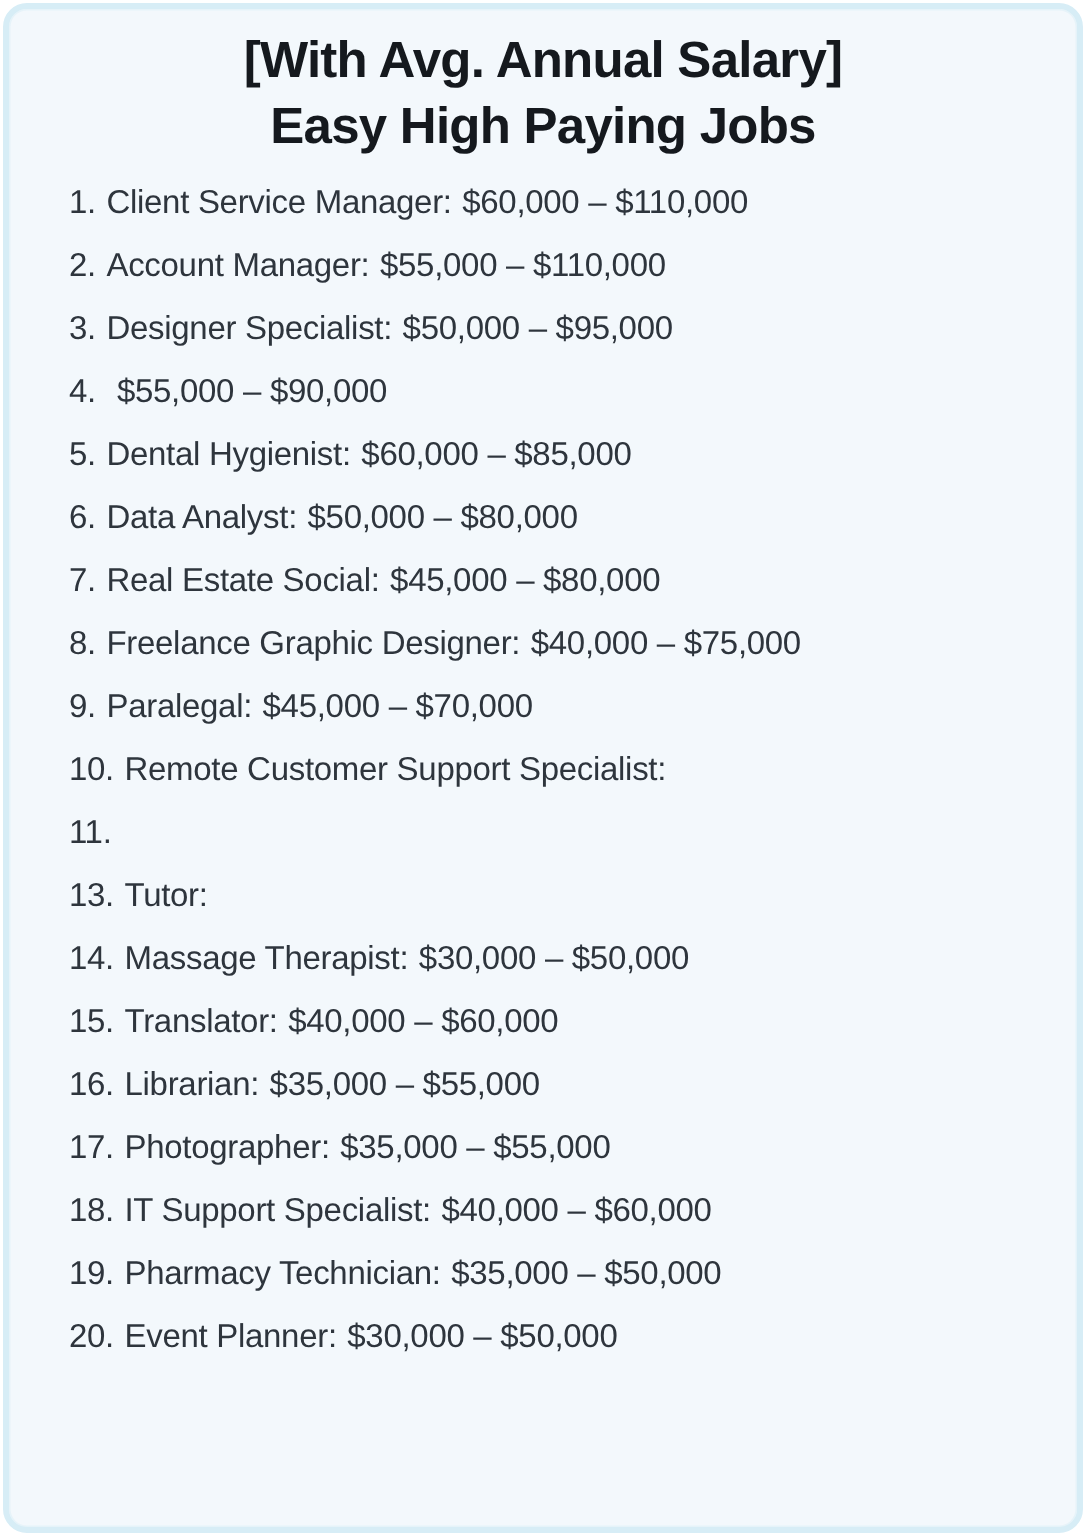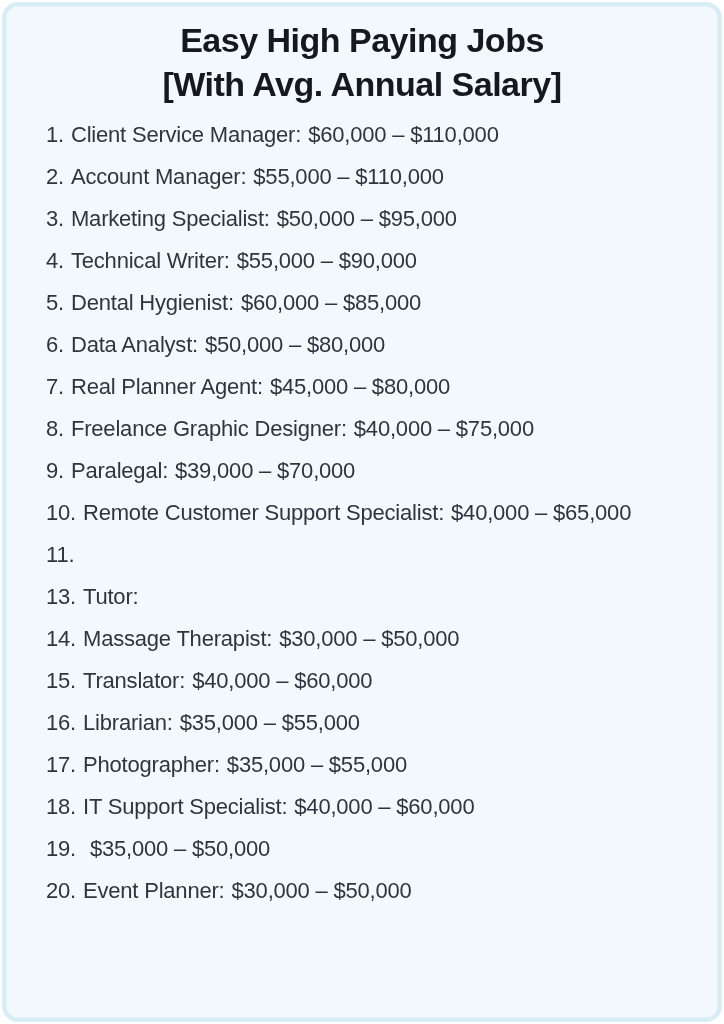--- a/index.html
+++ b/index.html
@@ -61,73 +61,71 @@
   }
   .row .range {
     margin-left: 7px;
   }
 </style>
 </head>
 <body>
 
 <div class="card">
   <h1 class="title">
+    <span class="line">[With Avg. Annual Salary]</span>
     <span class="line">Easy High Paying Jobs</span>
-    <span class="line">[With Avg. Annual Salary]</span>
   </h1>
   <ol class="job-list">
       <li class="row">
         <span class="num">1</span>
         <span class="job">Client Service Manager</span>
         <span class="range">$60,000 – $110,000</span>
       </li>
       <li class="row">
         <span class="num">2</span>
         <span class="job">Account Manager</span>
         <span class="range">$55,000 – $110,000</span>
       </li>
       <li class="row">
         <span class="num">3</span>
-        <span class="job">Marketing Specialist</span>
+        <span class="job">Designer Specialist</span>
         <span class="range">$50,000 – $95,000</span>
       </li>
       <li class="row">
         <span class="num">4</span>
-        <span class="job">Technical Writer</span>
         <span class="range">$55,000 – $90,000</span>
       </li>
       <li class="row">
         <span class="num">5</span>
         <span class="job">Dental Hygienist</span>
         <span class="range">$60,000 – $85,000</span>
       </li>
       <li class="row">
         <span class="num">6</span>
         <span class="job">Data Analyst</span>
         <span class="range">$50,000 – $80,000</span>
       </li>
       <li class="row">
         <span class="num">7</span>
-        <span class="job">Real Planner Agent</span>
+        <span class="job">Real Estate Social</span>
         <span class="range">$45,000 – $80,000</span>
       </li>
       <li class="row">
         <span class="num">8</span>
         <span class="job">Freelance Graphic Designer</span>
         <span class="range">$40,000 – $75,000</span>
       </li>
       <li class="row">
         <span class="num">9</span>
         <span class="job">Paralegal</span>
-        <span class="range">$39,000 – $70,000</span>
+        <span class="range">$45,000 – $70,000</span>
       </li>
       <li class="row">
         <span class="num">10</span>
         <span class="job">Remote Customer Support Specialist</span>
-        <span class="range">$40,000 – $65,000</span>
       </li>
       <li class="row">
         <span class="num">11</span>
       </li>
       <li class="row">
         <span class="num">13</span>
         <span class="job">Tutor</span>
       </li>
       <li class="row">
         <span class="num">14</span>
@@ -149,20 +147,21 @@
         <span class="job">Photographer</span>
         <span class="range">$35,000 – $55,000</span>
       </li>
       <li class="row">
         <span class="num">18</span>
         <span class="job">IT Support Specialist</span>
         <span class="range">$40,000 – $60,000</span>
       </li>
       <li class="row">
         <span class="num">19</span>
+        <span class="job">Pharmacy Technician</span>
         <span class="range">$35,000 – $50,000</span>
       </li>
       <li class="row">
         <span class="num">20</span>
         <span class="job">Event Planner</span>
         <span class="range">$30,000 – $50,000</span>
       </li>
     </ol>
 </div>
 

